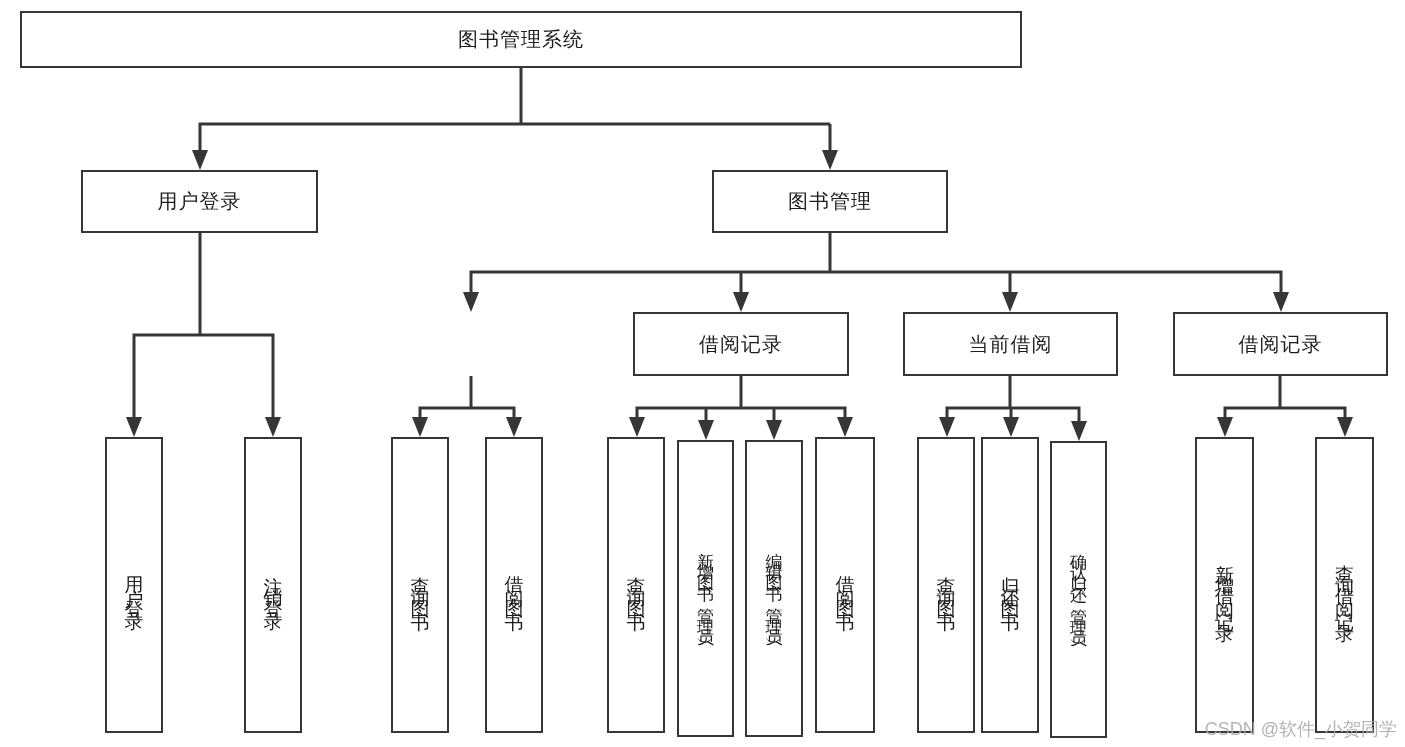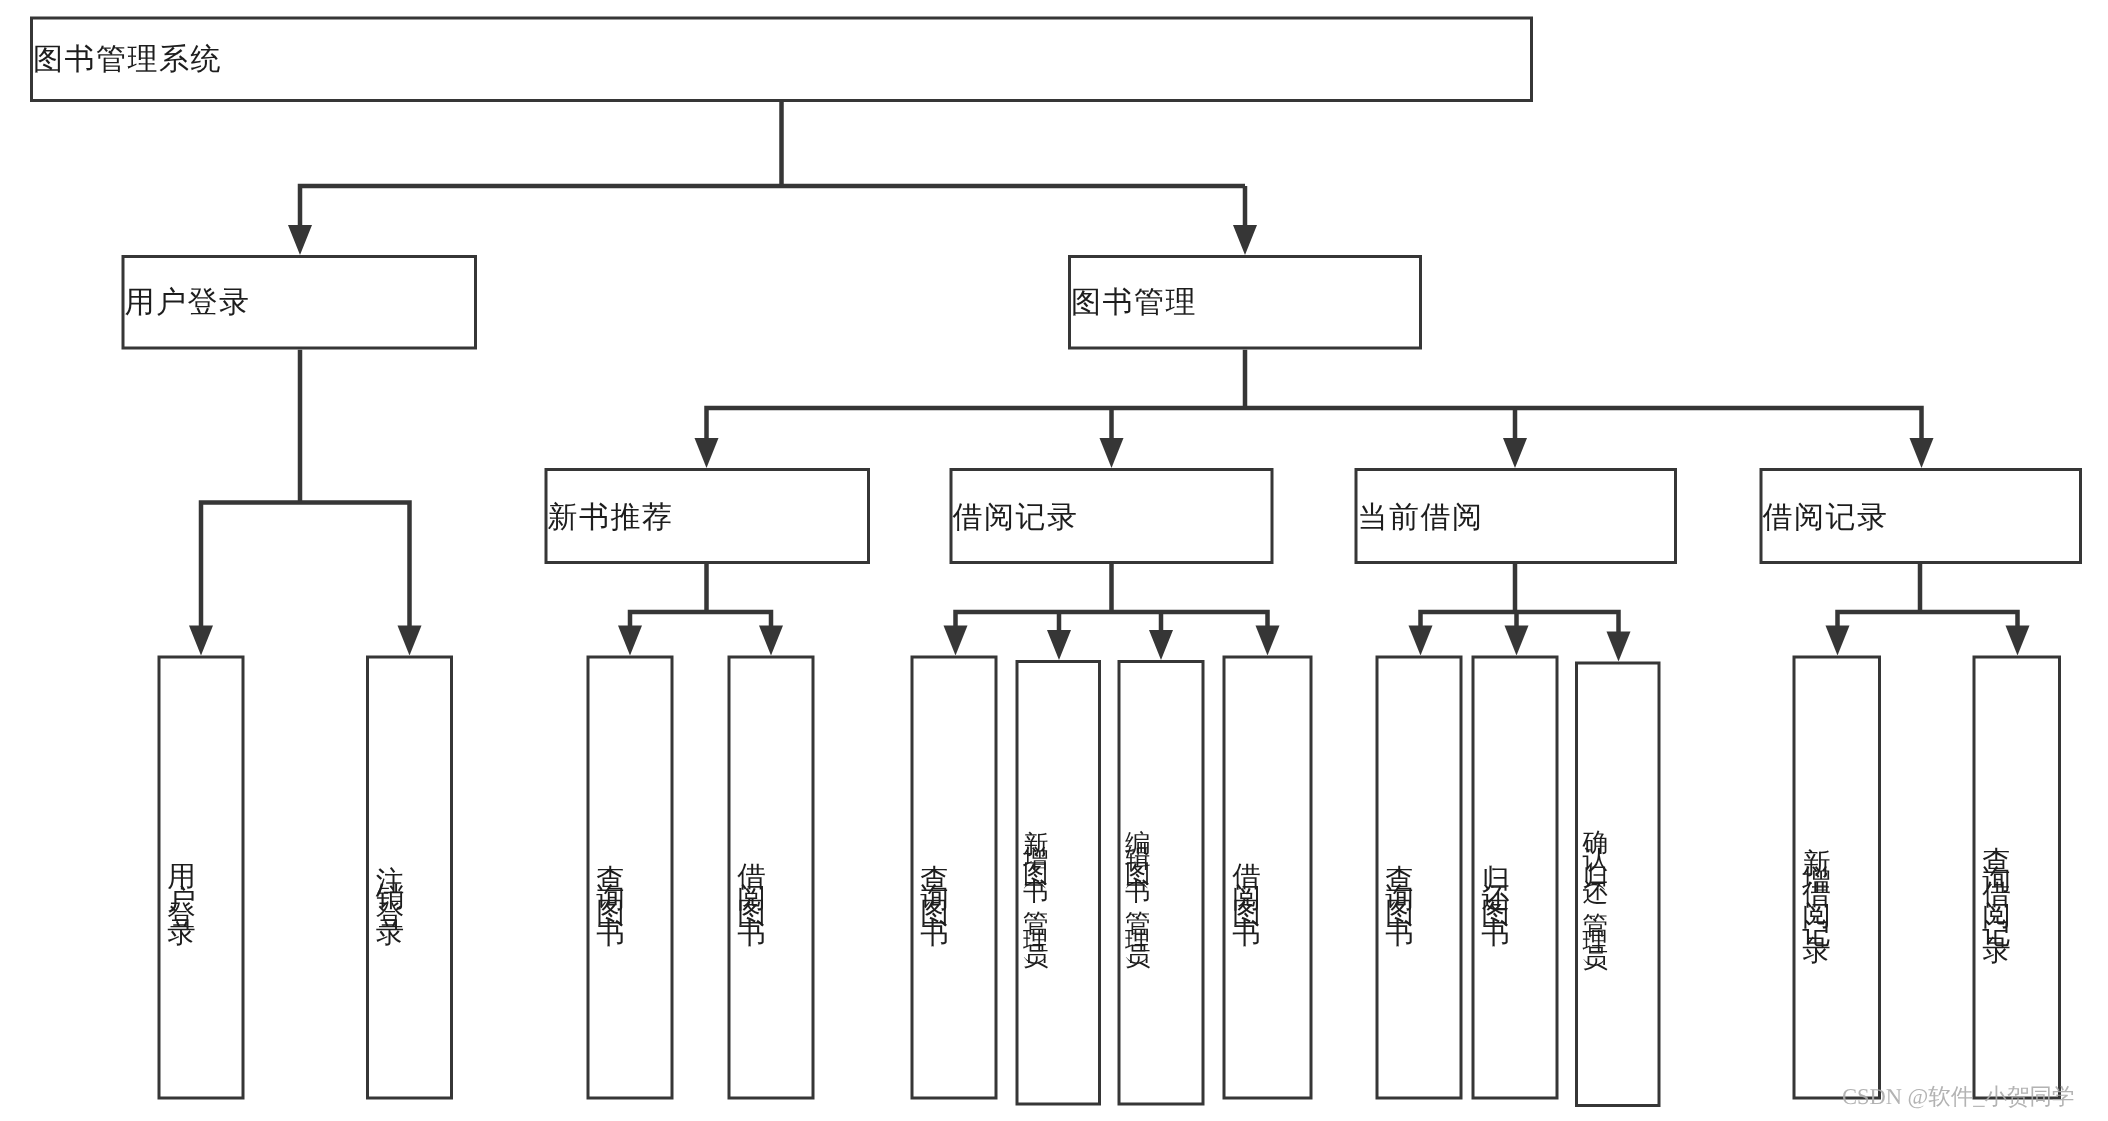--- a/index.html
+++ b/index.html
@@ -20,21 +20,21 @@
     position:absolute;left:0;top:0;width:1405px;height:747px;
     z-index:1;
   }
   .cline{stroke:var(--line);stroke-width:3;fill:none;}
   .ahead{fill:var(--line);stroke:none;}
   .box{
     position:absolute;
     box-sizing:border-box;
     background:var(--box-bg);
     border:2.5px solid var(--line);
-    display:flex;align-items:center;justify-content:flex-start;
+    display:flex;align-items:center;justify-content:center;
     z-index:2;
     color:var(--text);
   }
   .box .lbl{
     color:var(--text);
     white-space:nowrap;
   }
   .h-node .lbl{
     font-size:20px;
     letter-spacing:1px;
@@ -45,27 +45,26 @@
     font-size:19px;
     letter-spacing:12px;
     white-space:nowrap;
   }
   .leaf.long .lbl{
     font-size:17px;
     letter-spacing:11px;
   }
   .watermark{
     position:absolute;
-    right:22px;bottom:6px;
+    right:8px;bottom:6px;
     z-index:3;
-    font-size:15px;
+    font-size:18px;
     color:var(--wm);
     opacity:0.9;
     white-space:nowrap;
-    font-family:Liberation Serif, serif;
   }
 </style>
 </head>
 <body>
 
 <div class="canvas">
 
   <svg class="connectors" width="1405" height="747" viewBox="0 0 1405 747" xmlns="http://www.w3.org/2000/svg">
 
     <path class="cline" d="M521,68 V124 M198.5,124 H830 M200,124 V152 M830,124 V152"></path>
@@ -106,23 +105,20 @@
     <span class="lbl">图书管理系统</span>
   </div>
 
   <div class="box h-node" style="left:81px;top:170px;width:237px;height:63px">
     <span class="lbl">用户登录</span>
   </div>
   <div class="box h-node" style="left:712px;top:170px;width:236px;height:63px">
     <span class="lbl">图书管理</span>
   </div>
 
-  <div class="box h-node" style="left:363px;top:312px;width:217px;height:64px">
-    <span class="lbl">新书推荐</span>
-  </div>
   <div class="box h-node" style="left:633px;top:312px;width:216px;height:64px">
     <span class="lbl">借阅记录</span>
   </div>
   <div class="box h-node" style="left:1173px;top:312px;width:215px;height:64px">
     <span class="lbl">借阅记录</span>
   </div>
   <div class="box h-node" style="left:903px;top:312px;width:215px;height:64px">
     <span class="lbl">当前借阅</span>
   </div>
 

